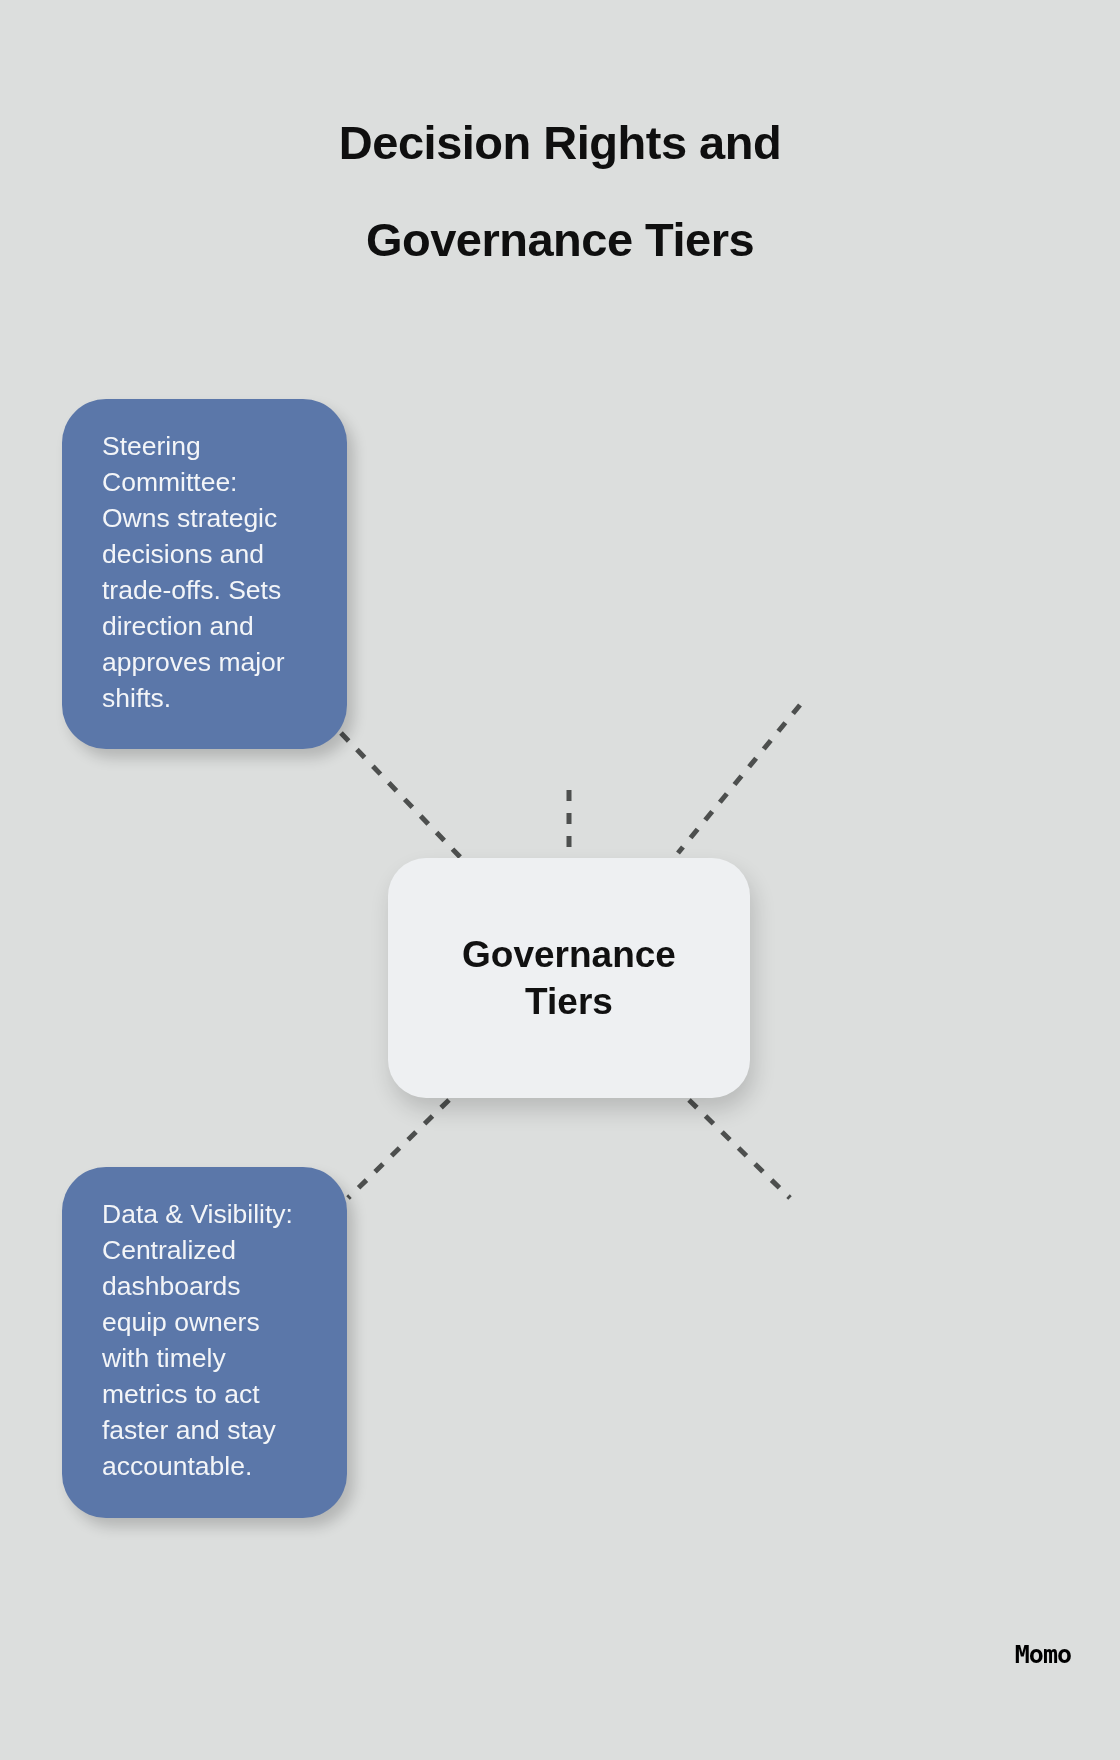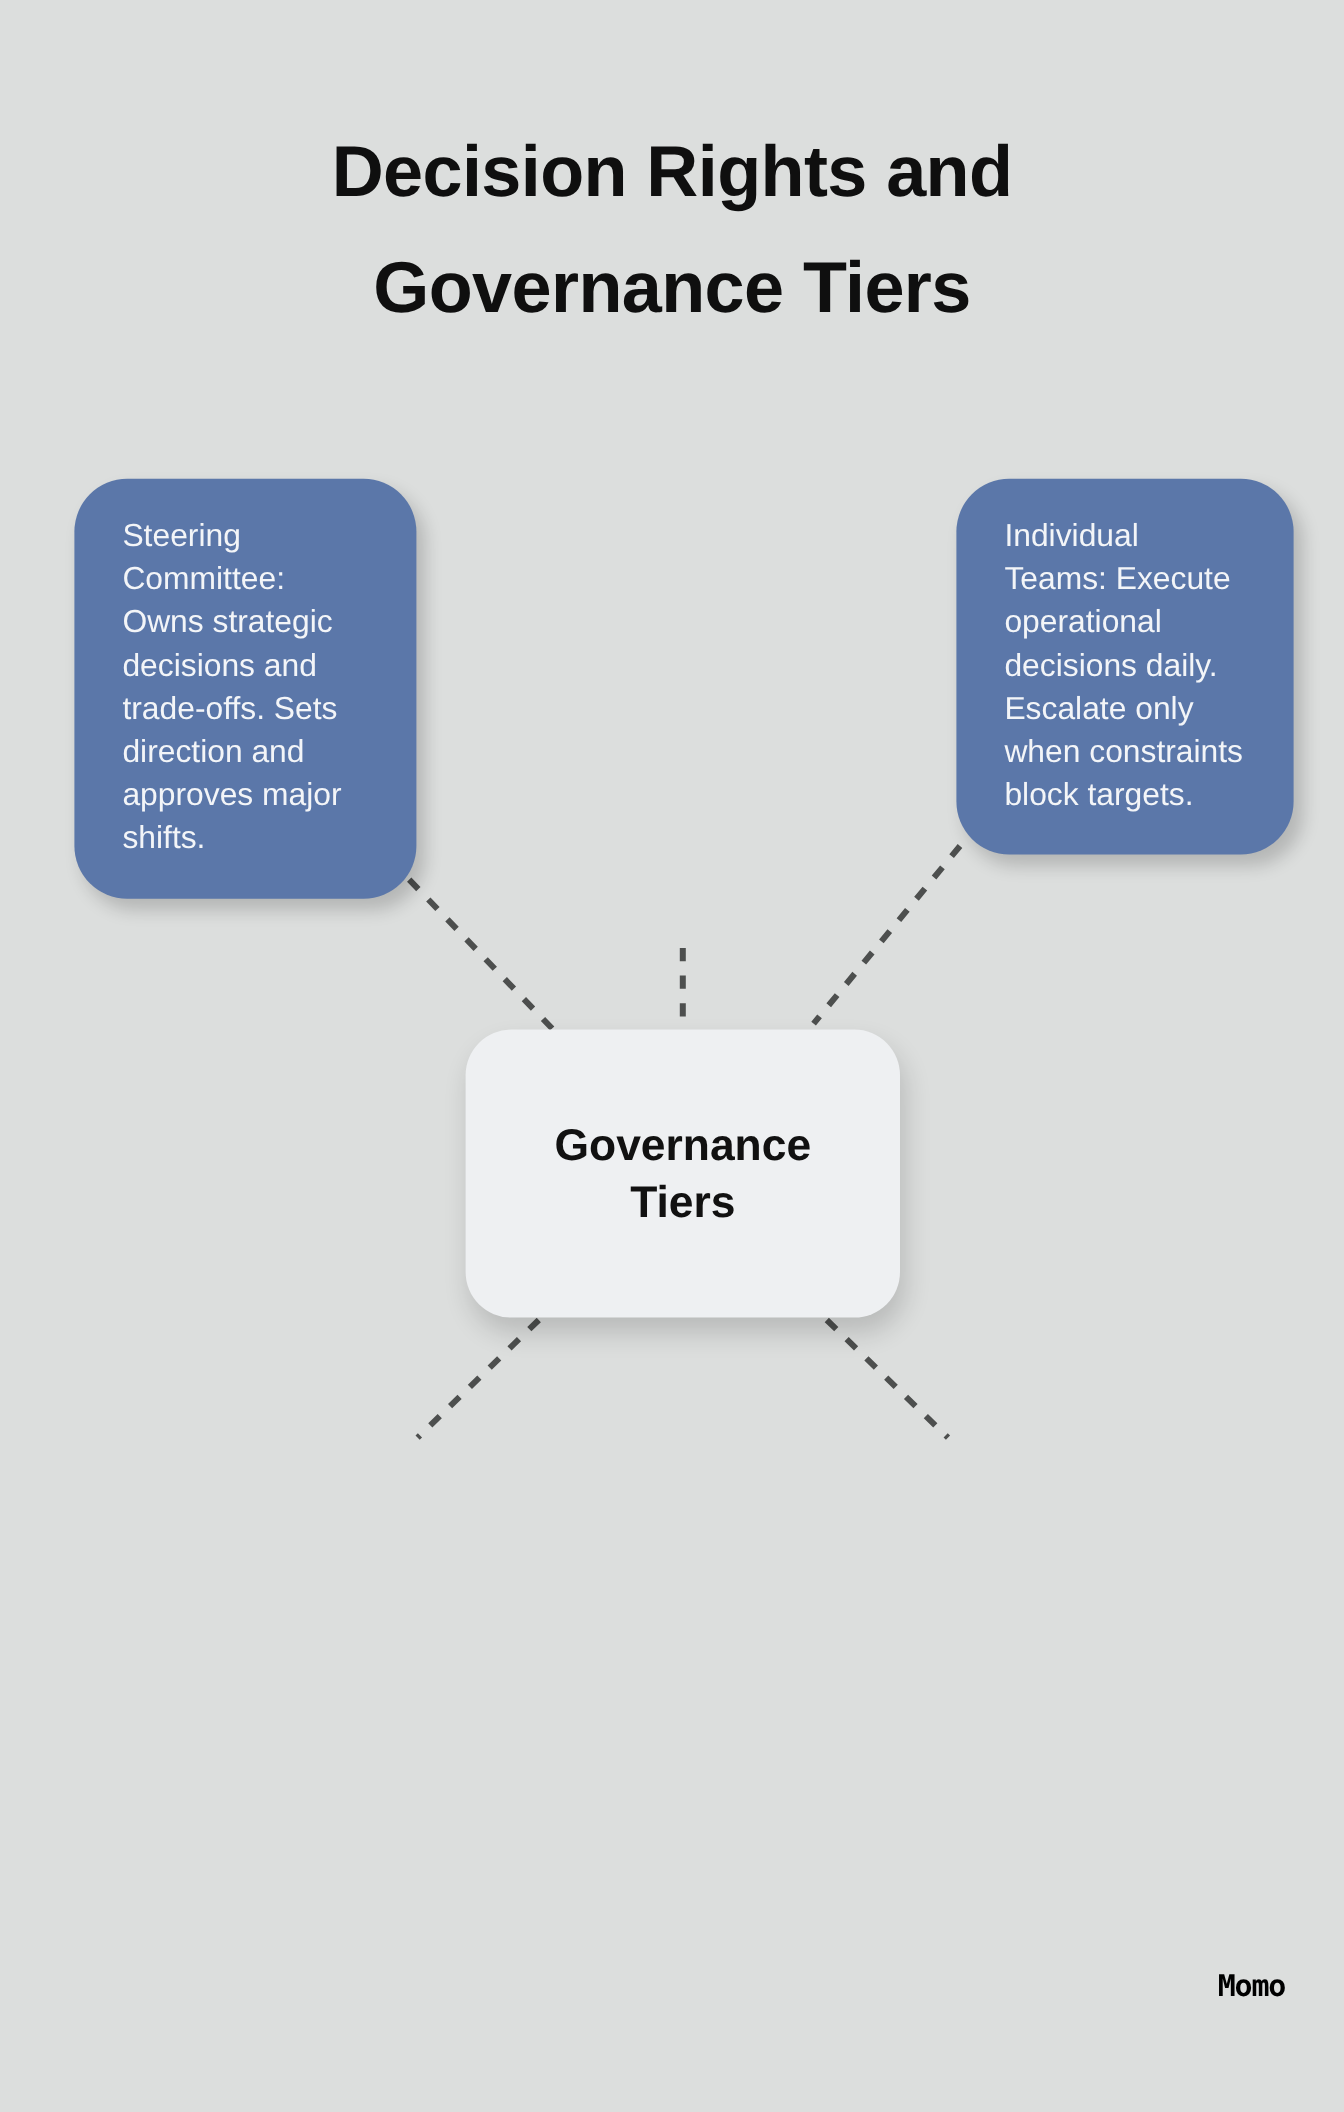--- a/index.html
+++ b/index.html
@@ -3,21 +3,21 @@
 <meta charset="utf-8">
 <style>
   html,body { margin:0; padding:0; background:#c9cacb; }
   .canvas {
     position:relative; width:1120px; height:1760px; overflow:hidden;
     background:var(--background, #dcdedd);
     font-family:"Liberation Sans", sans-serif;
   }
   .title {
     position:absolute; top:94px; left:0; width:100%;
-    text-align:center; font-weight:700; font-size:60px; line-height:97px;
+    text-align:center; font-weight:700; font-size:47px; line-height:97px;
     color:var(--title-text, #0f0f0f); letter-spacing:-0.5px;
   }
   .connectors { position:absolute; left:0; top:0; width:1120px; height:1760px; }
   .connectors line {
     stroke:var(--connector, #4d4f4e); stroke-width:5; stroke-dasharray:11 12;
     stroke-linecap:butt;
   }
   .tier-box {
     position:absolute; box-sizing:border-box;
     background:var(--node-fill, #5b77a9); color:var(--node-text, #f3f5f8);
@@ -59,21 +59,21 @@
 
   <svg class="connectors" viewBox="0 0 1120 1760" aria-hidden="true">
     <line x1="341" y1="733" x2="461" y2="858"></line>
     <line x1="569" y1="790" x2="569" y2="856"></line>
     <line x1="800" y1="705" x2="678" y2="853"></line>
     <line x1="449" y1="1100" x2="348" y2="1198"></line>
     <line x1="689" y1="1100" x2="790" y2="1198"></line>
   </svg>
 
   <div class="tier-box box-steering">Steering Committee: Owns strategic decisions and trade-offs. Sets direction and approves major shifts.</div>
-  <div class="tier-box box-individual">Individual Teams: Execute operational decisions daily. Escalate only when constraints block targets.</div>
+  <div class="tier-box box-data">Data &amp; Visibility: Centralized dashboards equip owners with timely metrics to act faster and stay accountable.</div>
 
   <div class="center-node">
     <span class="center-label">Governance Tiers</span>
   </div>
 
   <div class="watermark">Momo</div>
 
 </div>
 
 </body></html>

